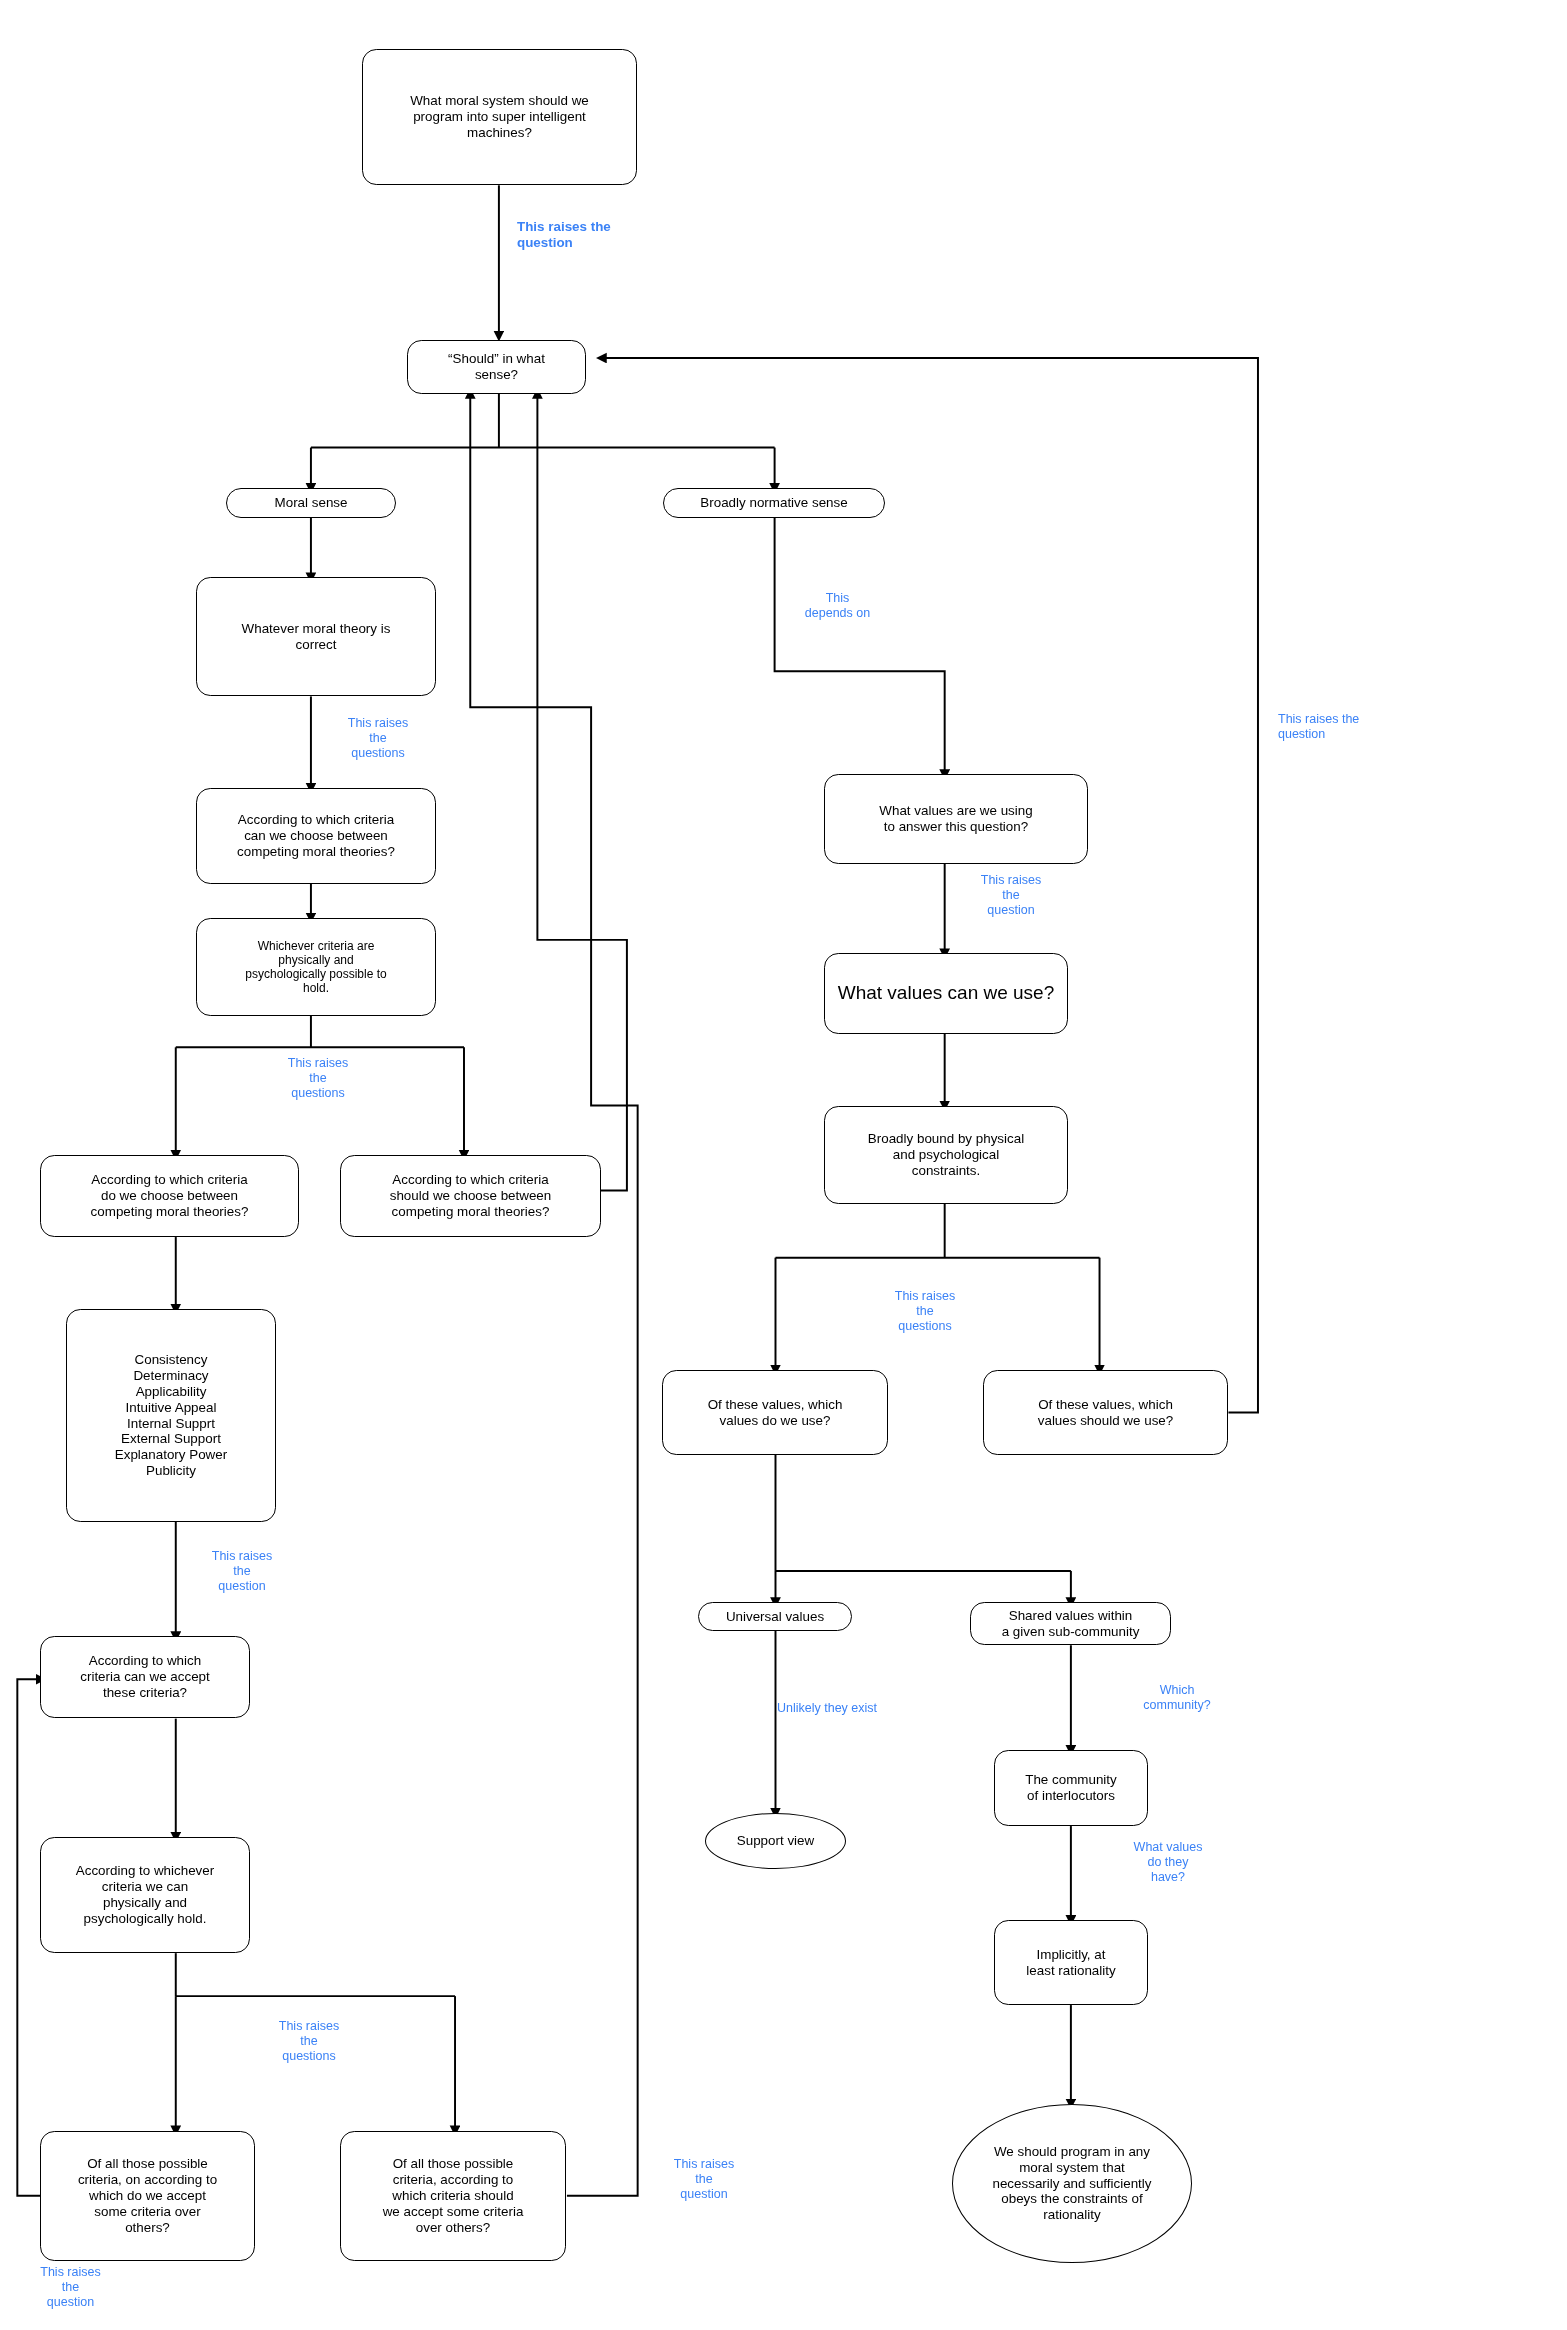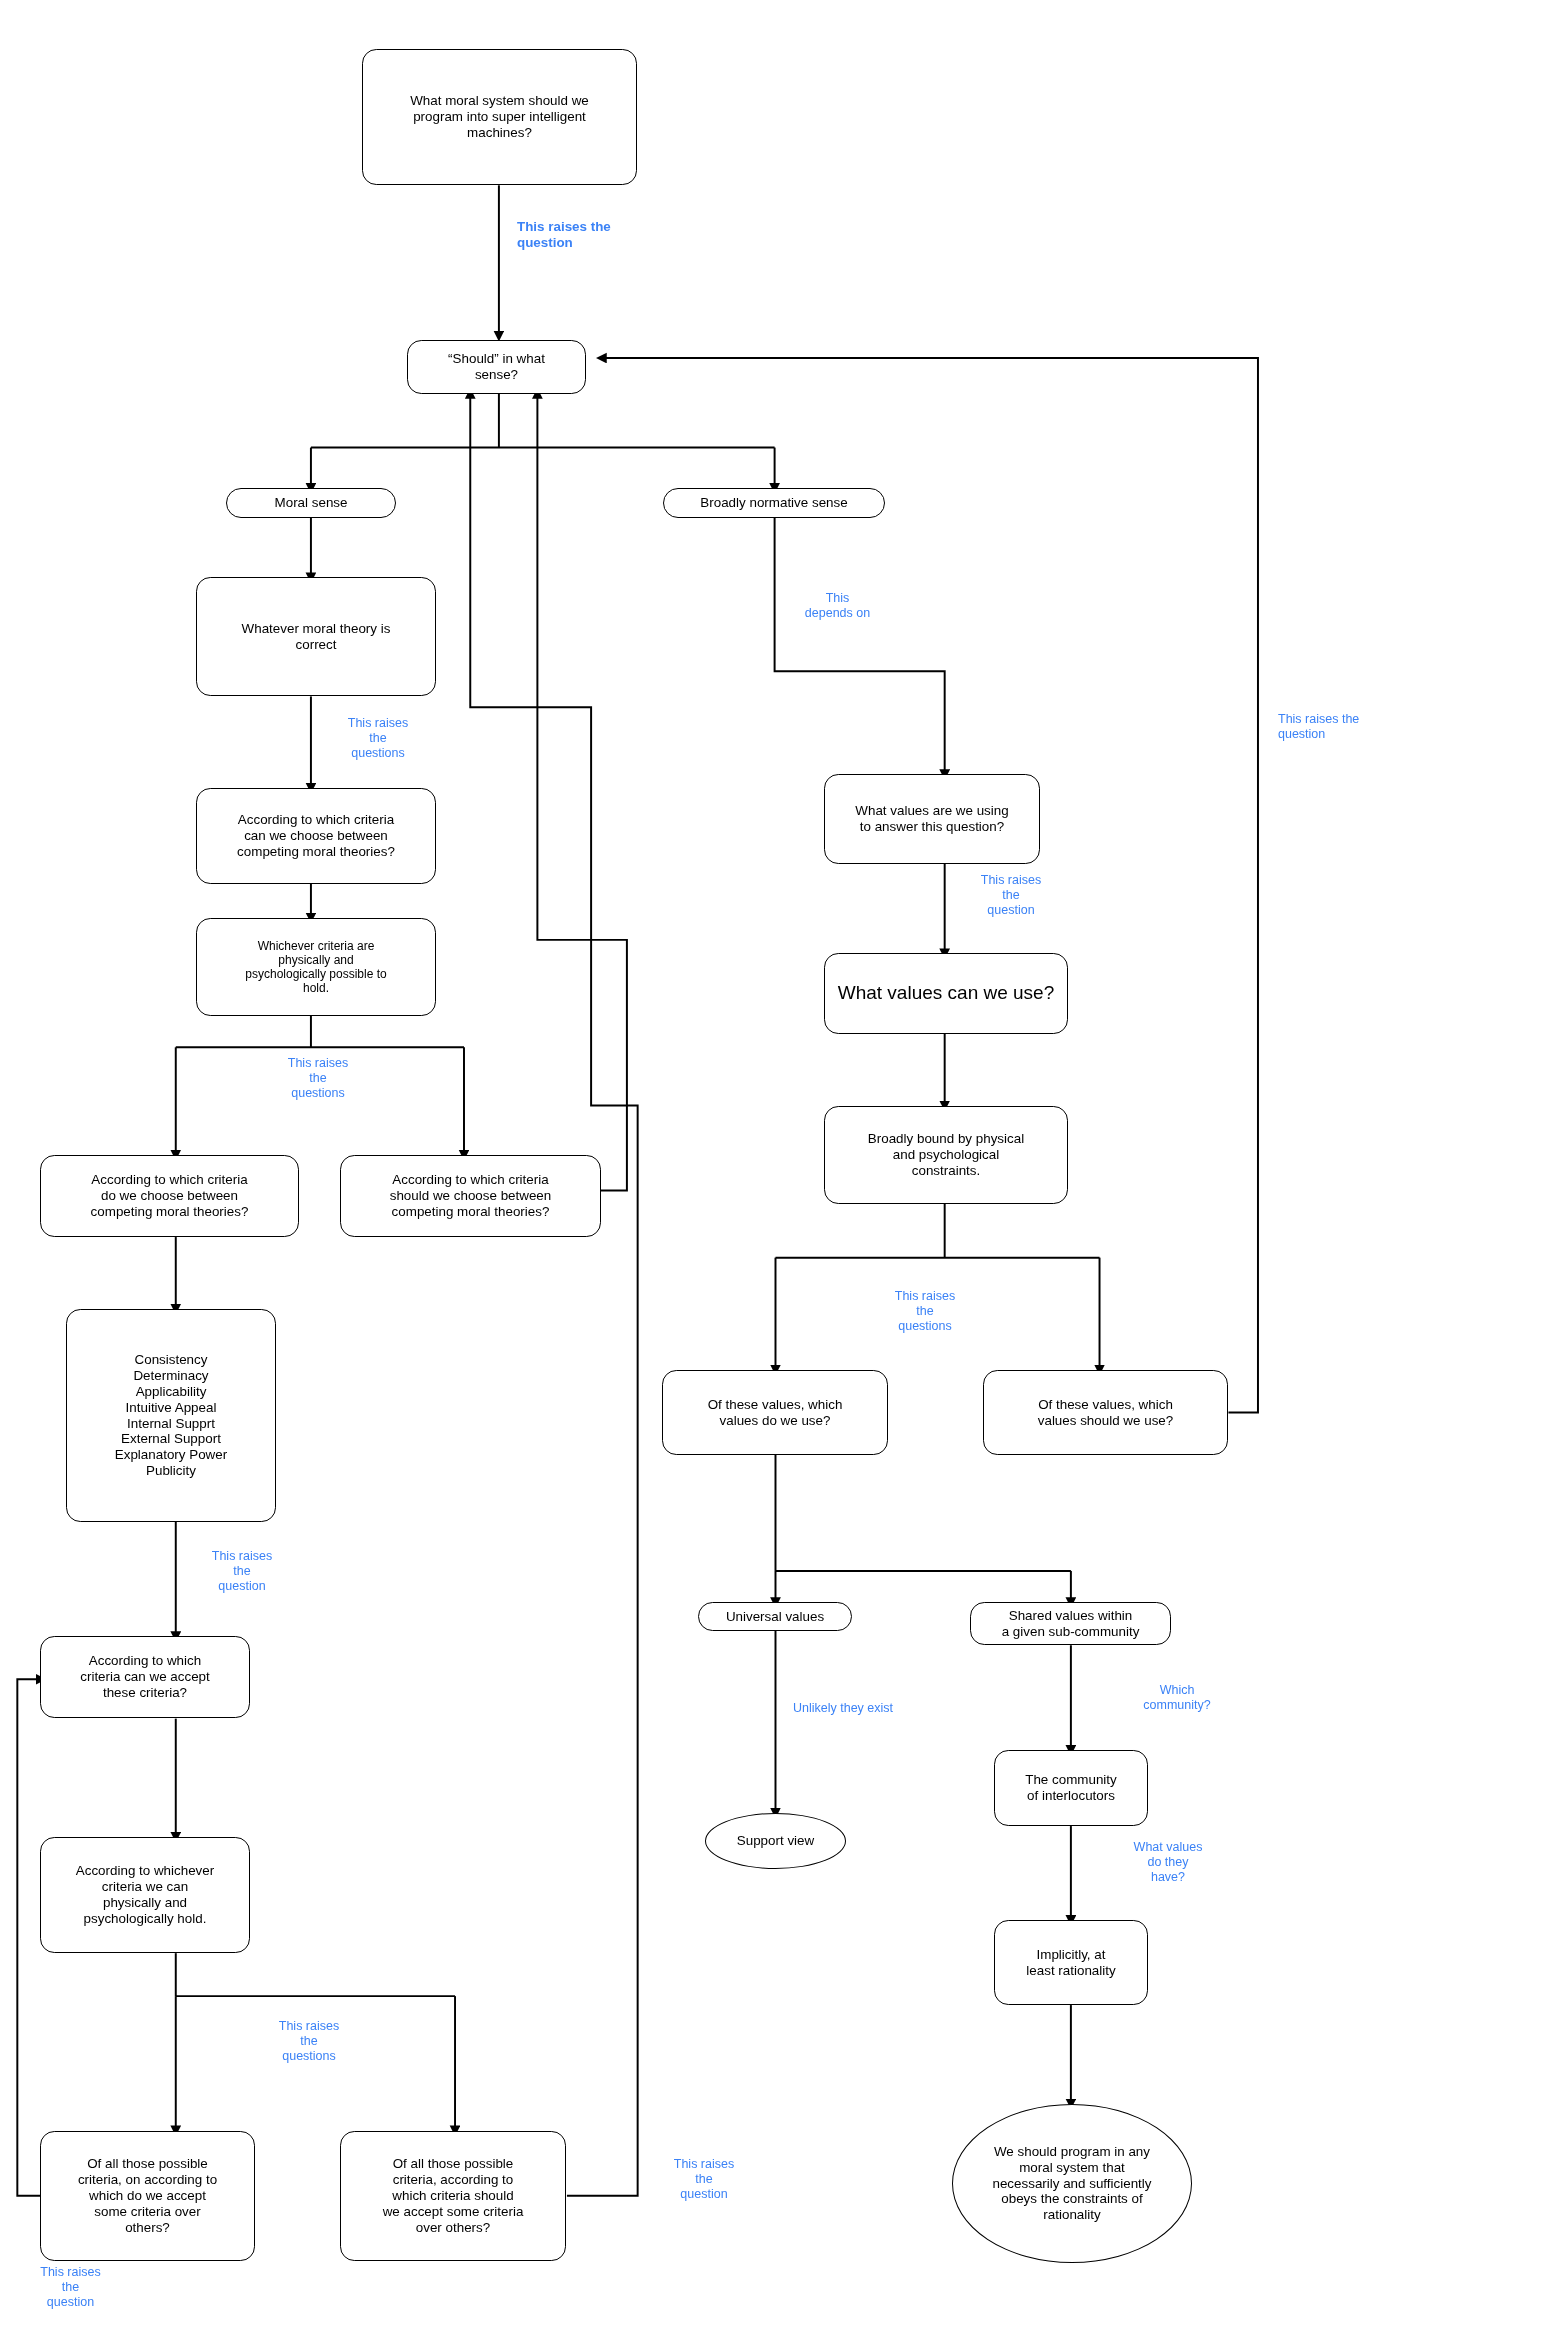--- a/index.html
+++ b/index.html
@@ -177,21 +177,21 @@
   </div>
 
   <div class="node rrect" style="left:340px;top:2131px;width:226px;height:130px;font-size:13.4px;">
     <span>Of all those possible
 criteria, according to
 which criteria should
 we accept some criteria
 over others?</span>
   </div>
 
-  <div class="node rrect" style="left:824px;top:774px;width:216px;height:90px;font-size:13.4px;">
+  <div class="node rrect" style="left:824px;top:774px;width:264px;height:90px;font-size:13.4px;">
     <span>What values are we using
 to answer this question?</span>
   </div>
 
   <div class="node rrect" style="left:824px;top:953px;width:244px;height:81px;font-size:19px;">
     <span>What values can we use?</span>
   </div>
 
   <div class="node rrect" style="left:824px;top:1106px;width:244px;height:98px;font-size:13.4px;">
     <span>Broadly bound by physical
@@ -274,21 +274,21 @@
 depends on</div>
 
   <div class="elabel" style="left:953px;top:873px;width:116px;font-size:12.5px;">This raises
 the
 question</div>
 
   <div class="elabel" style="left:867px;top:1289px;width:116px;font-size:12.5px;">This raises
 the
 questions</div>
 
-  <div class="elabel" style="left:777px;top:1701px;width:161px;font-size:12.5px;text-align:left;padding-left:16px;">Unlikely they exist</div>
+  <div class="elabel" style="left:777px;top:1701px;width:161px;font-size:12.5px;text-align:left;">Unlikely they exist</div>
 
   <div class="elabel" style="left:1119px;top:1683px;width:116px;font-size:12.5px;">Which
 community?</div>
 
   <div class="elabel" style="left:1110px;top:1840px;width:116px;font-size:12.5px;">What values
 do they
 have?</div>
 
 </div>
 

